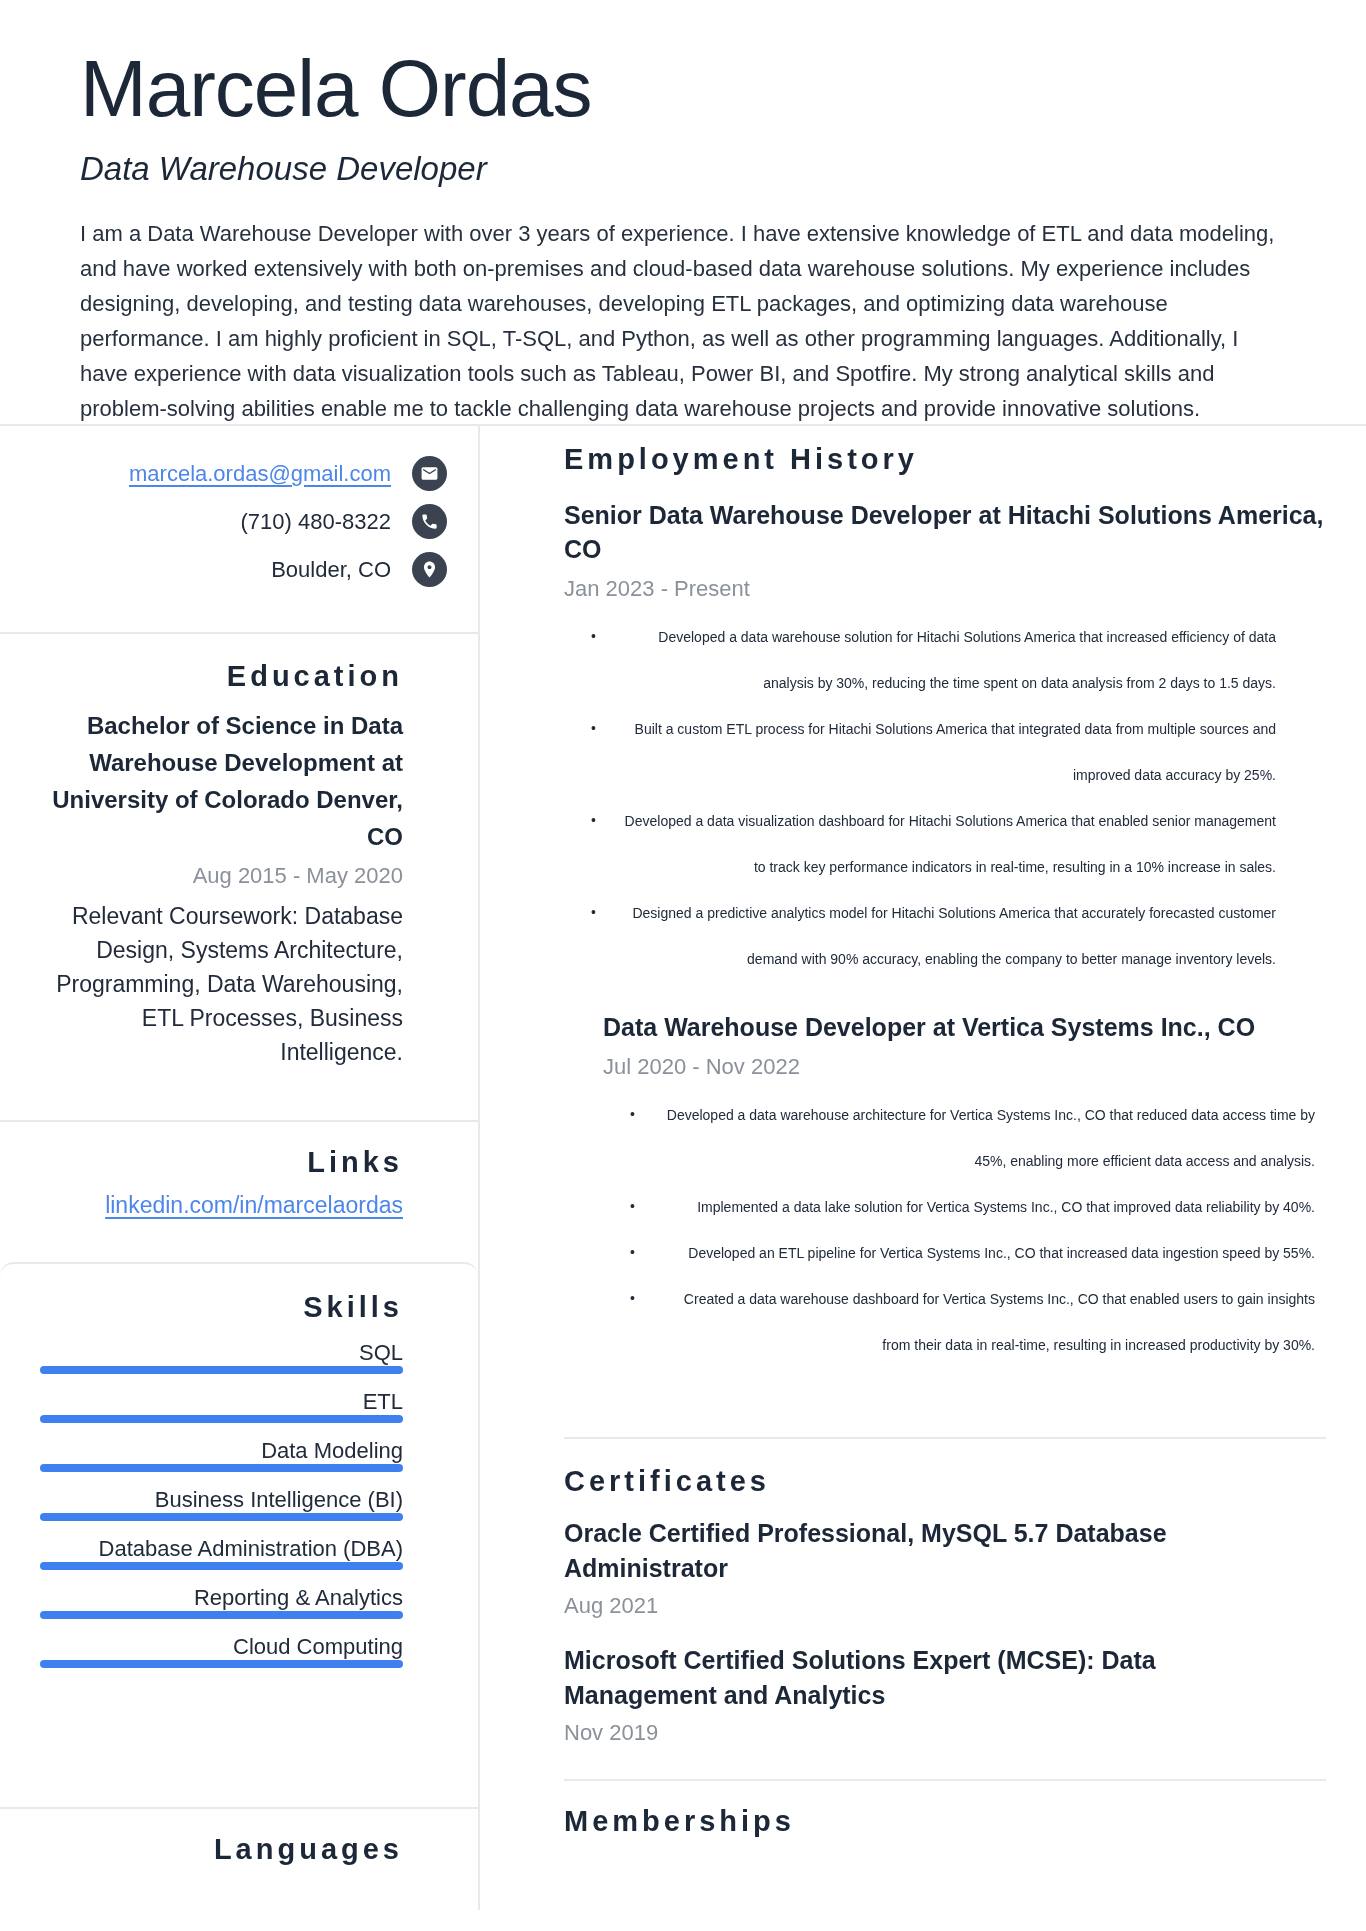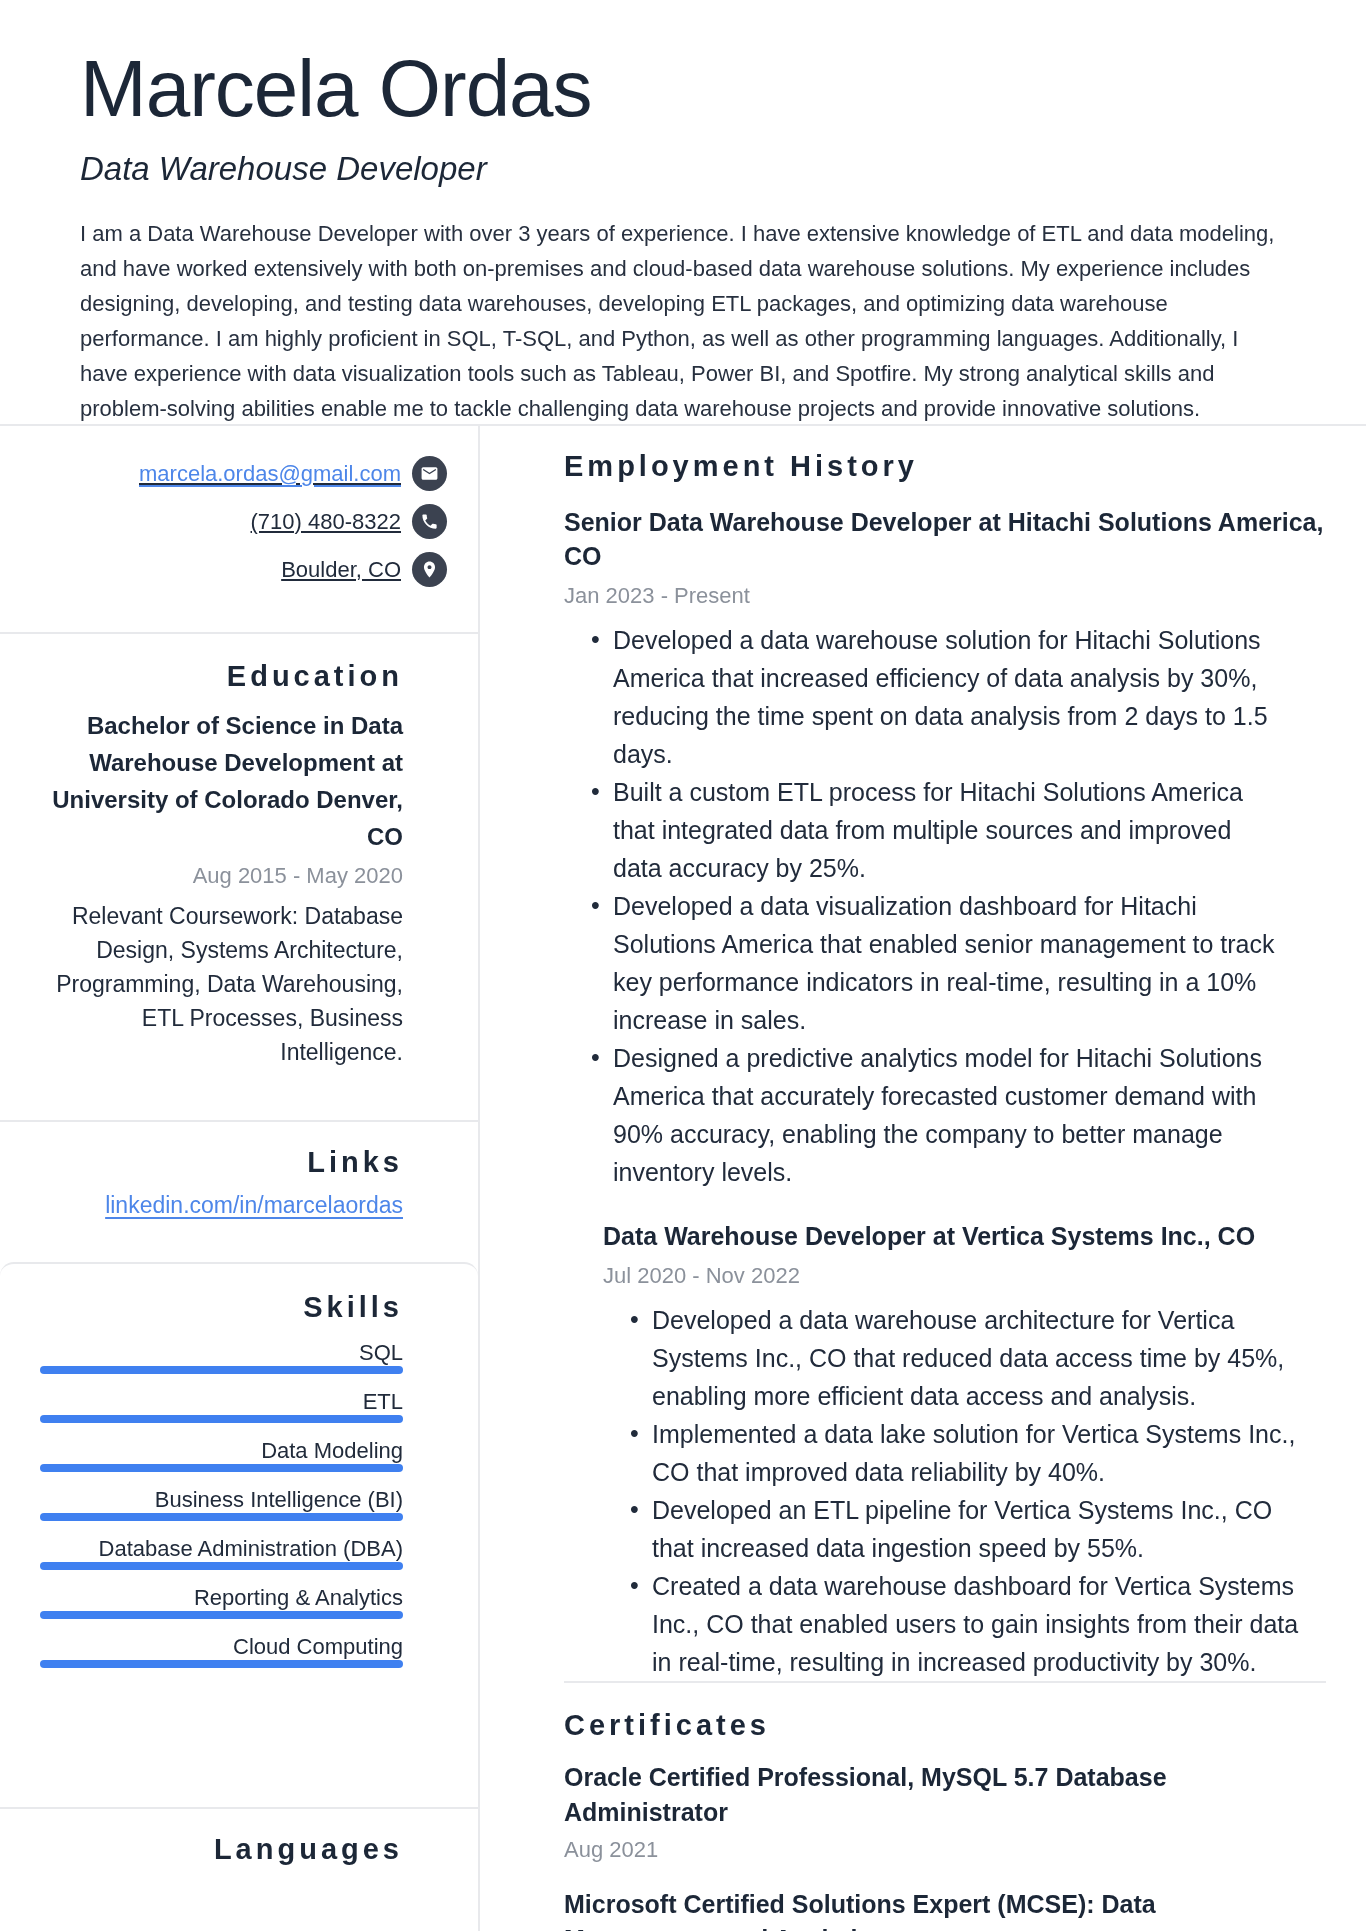--- a/index.html
+++ b/index.html
@@ -27,21 +27,21 @@
   .sidebar{flex:0 0 480px;max-width:480px;border-right:2px solid var(--divider);display:flex;flex-direction:column;}
   .main{flex:1 1 auto;padding:0 40px 0 84px;}
 
   h2.sec-heading{font-size:29px;font-weight:700;letter-spacing:4px;color:var(--heading);}
 
   
   .sidebar section{padding:0 75px 0 40px;text-align:right;}
   .sidebar section + section{border-top:2px solid var(--divider);}
 
   .sec-contact{min-height:206px;padding:30px 31px 0 40px !important;}
-  .contact-row{display:flex;justify-content:flex-end;align-items:center;gap:11px;margin-bottom:13px;font-size:22px;text-decoration:underline;}
+  .contact-row{display:flex;justify-content:flex-end;align-items:center;gap:21px;margin-bottom:13px;font-size:22px;}
   .contact-icon{width:35px;height:35px;border-radius:50%;background:var(--iconbg);display:flex;align-items:center;justify-content:center;flex:0 0 35px;}
   .contact-icon svg{width:19px;height:19px;fill:#fff;}
   a.link{color:var(--link);text-decoration:underline;text-underline-offset:4px;cursor:pointer;}
 
   .sec-education{min-height:488px;}
   .sec-education .sec-heading{margin-top:26px;}
   .edu-degree{font-size:24px;font-weight:700;line-height:37px;color:var(--heading);margin-top:14px;}
   .edu-dates{font-size:22px;color:var(--muted);margin-top:8px;}
   .edu-details{font-size:23px;line-height:34px;margin-top:10px;}
 
@@ -55,27 +55,27 @@
   .skill-item{margin-bottom:15px;}
   .skill-name{font-size:22px;display:block;line-height:26px;}
   .skill-bar-track{margin-top:13px;}
   .skill-bar{display:block;height:8px;border-radius:4px;background:var(--bar);width:100%;}
 
   .sec-languages{flex:1 1 auto;}
   .sec-languages .sec-heading{margin-top:24px;}
 
   
   .main section + section{border-top:2px solid var(--divider);}
-  .sec-employment{min-height:1011px;padding-top:24px;}
+  .sec-employment{min-height:1011px;padding-top:17px;}
   .job{margin-top:22px;}
   .job + .job{margin-top:28px;margin-left:39px;}
   h3.item-title{font-size:25px;font-weight:700;line-height:34px;color:var(--heading);}
   .item-dates{font-size:22px;color:var(--muted);margin-top:10px;}
   ul.bullets{list-style:none;margin-top:12px;}
-  ul.bullets li{position:relative;padding-left:49px;font-size:25px;line-height:38px;max-width:712px;}
+  ul.bullets li{position:relative;padding-left:49px;font-size:14px;line-height:46px;max-width:712px;text-align:right;}
   ul.bullets li::before{content:"•";position:absolute;left:27px;top:-1px;color:var(--text);}
 
   .sec-certificates{min-height:342px;padding-top:26px;}
   .cert{margin-top:18px;}
   .cert + .cert{margin-top:24px;}
   .cert .item-title{max-width:740px;line-height:35px;}
   .cert .item-dates{margin-top:7px;}
 
   .sec-memberships{padding-top:24px;min-height:131px;}
 </style>

